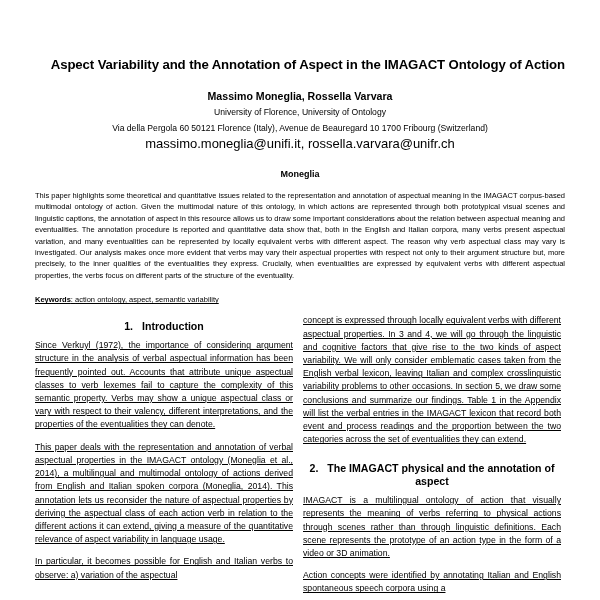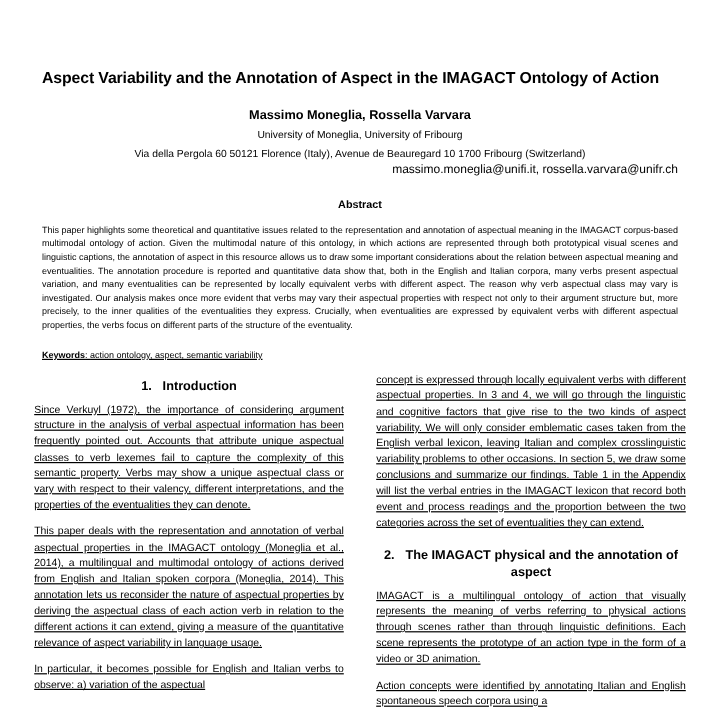--- a/index.html
+++ b/index.html
@@ -24,42 +24,42 @@
     overflow: hidden;
   }
 
   
   .paper-title {
     margin: 0;
     padding-top: 55px;
     font-size: 13.2px;
     line-height: 1.45;
     font-weight: bold;
-    text-align: left;
+    text-align: right;
     letter-spacing: -0.1px;
   }
   .authors {
     margin: 0;
     padding-top: 16px;
     font-size: 10.6px;
     font-weight: bold;
     text-align: center;
   }
   .affil {
     margin: 0;
     padding-top: 4px;
     font-size: 8.6px;
     line-height: 1.42;
     text-align: center;
   }
   .emails {
     margin: 0;
-    font-size: 10px;
+    font-size: 13px;
     line-height: 1.42;
-    text-align: right;
+    text-align: center;
   }
   .abstract-head {
     margin: 0;
     padding-top: 16px;
     font-size: 9px;
     font-weight: bold;
     text-align: center;
   }
   .abstract-body {
     margin: 0;
@@ -75,23 +75,22 @@
     font-size: 7.5px;
     line-height: 1.5;
     text-align: left;
     text-decoration: underline;
   }
   .keywords b { font-weight: bold; }
 
   
   .columns {
     display: flex;
-    gap: 27px;
+    gap: 10px;
     padding-top: 9px;
-    justify-content: center;
   }
   .col {
     width: 258px;
     flex: 0 0 258px;
   }
   .sec-head {
     margin: 0;
     padding: 6px 0 5px 0;
     font-size: 10.6px;
     line-height: 1.3;
@@ -114,27 +113,27 @@
 </style>
 </head>
 <body>
 
 <div class="page">
 
   <h1 class="paper-title">Aspect Variability and the Annotation of Aspect in the IMAGACT Ontology of Action</h1>
 
   <p class="authors">Massimo Moneglia, Rossella Varvara</p>
 
-  <p class="affil">University of Moneglia, University of Fribourg</p>
+  <p class="affil">University of Florence, University of Ontology</p>
 
   <p class="affil">Via della Pergola 60 50121 Florence (Italy), Avenue de Beauregard 10 1700 Fribourg (Switzerland)</p>
 
   <p class="emails">massimo.moneglia@unifi.it, rossella.varvara@unifr.ch</p>
 
-  <h2 class="abstract-head">Abstract</h2>
+  <h2 class="abstract-head">Moneglia</h2>
 
   <p class="abstract-body">This paper highlights some theoretical and quantitative issues related to the representation and annotation of aspectual meaning in the IMAGACT corpus-based multimodal ontology of action. Given the multimodal nature of this ontology, in which actions are represented through both prototypical visual scenes and linguistic captions, the annotation of aspect in this resource allows us to draw some important considerations about the relation between aspectual meaning and eventualities. The annotation procedure is reported and quantitative data show that, both in the English and Italian corpora, many verbs present aspectual variation, and many eventualities can be represented by locally equivalent verbs with different aspect. The reason why verb aspectual class may vary is investigated. Our analysis makes once more evident that verbs may vary their aspectual properties with respect not only to their argument structure but, more precisely, to the inner qualities of the eventualities they express. Crucially, when eventualities are expressed by equivalent verbs with different aspectual properties, the verbs focus on different parts of the structure of the eventuality.</p>
 
   <p class="keywords"><b>Keywords</b><span>: </span><span>action ontology, aspect, semantic variability</span></p>
 
   <div class="columns">
 
     <div class="col">
 
       <h2 class="sec-head"><span class="num">1.</span><span>Introduction</span></h2>

